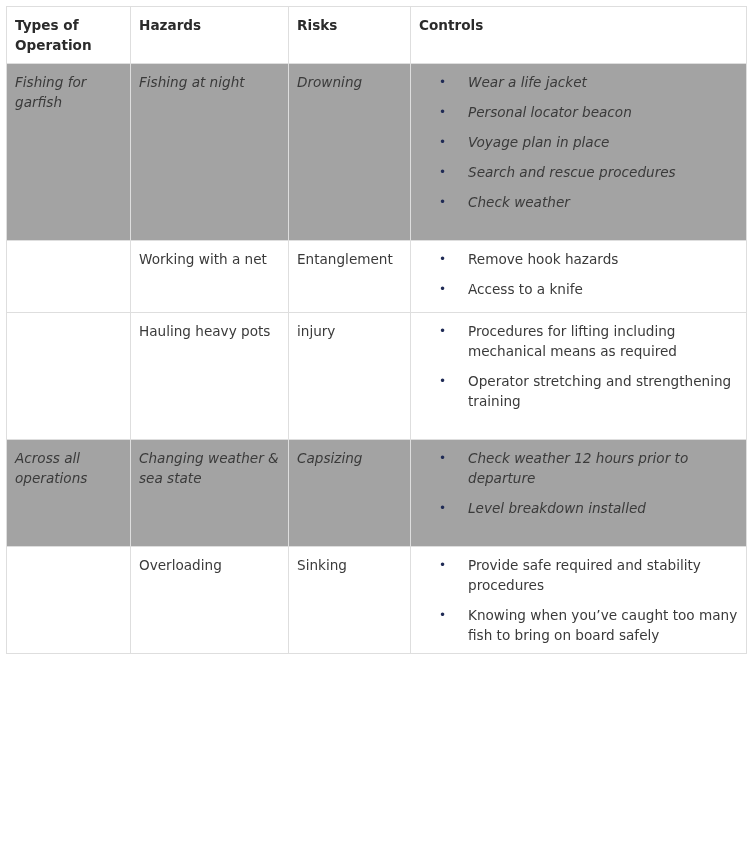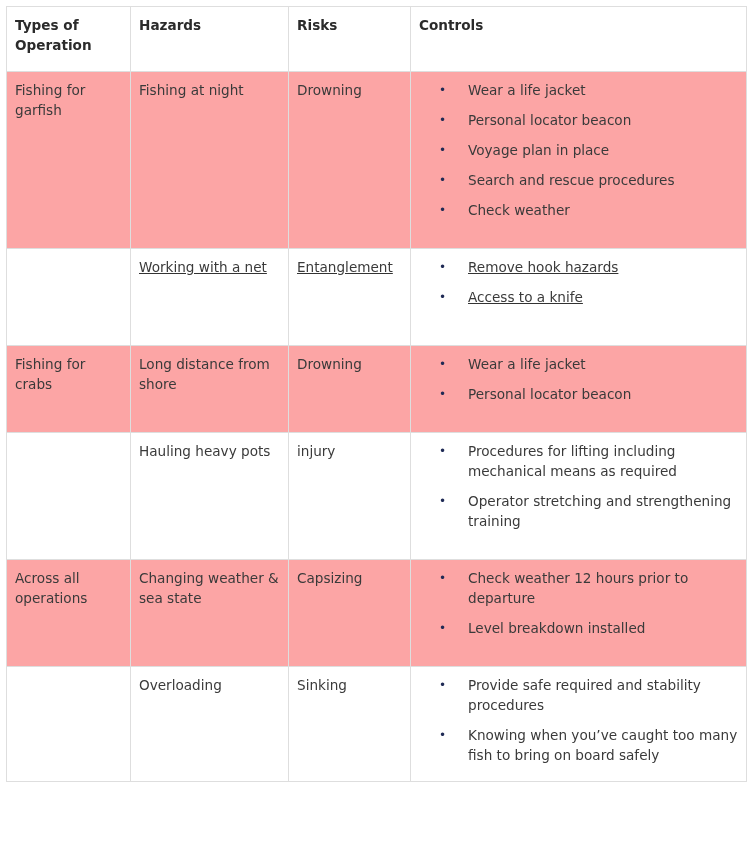--- a/index.html
+++ b/index.html
@@ -28,29 +28,29 @@
       line-height: 20px;
     }
     col.c1 { width: 124px; }
     col.c2 { width: 158px; }
     col.c3 { width: 122px; }
     col.c4 { width: 336px; }
     th, td {
       border: 1px solid #dedede;
       vertical-align: top;
       text-align: left;
-      padding: 8px 8px 16px 8px;
+      padding: 8px 8px 8px 8px;
     }
     th {
       font-weight: bold;
       color: #2b2b2b;
       background: #ffffff;
       height: 40px;
     }
-    tbody tr.alt td { background: #fca5a5; }
+    tbody tr.alt td { background: #a3a3a3; font-style: italic; }
     tbody tr.plain td { background: #ffffff; }
     td { color: #3a3a3a; }
     ul.controls {
       list-style: none;
       margin: 0;
       padding: 0 0 0 20px;
     }
     ul.controls li {
       position: relative;
       padding-left: 29px;
@@ -94,39 +94,28 @@
           <td>
             <ul class="controls">
               <li><span class="bullet">•</span><span>Wear a life jacket</span></li>
               <li><span class="bullet">•</span><span>Personal locator beacon</span></li>
               <li><span class="bullet">•</span><span>Voyage plan in place</span></li>
               <li><span class="bullet">•</span><span>Search and rescue procedures</span></li>
               <li><span class="bullet">•</span><span>Check weather</span></li>
             </ul>
           </td>
         </tr>
-        <tr class="plain" style="height: 97px; text-decoration: underline;">
+        <tr class="plain" style="height: 72px;">
           <td></td>
           <td>Working with a net</td>
           <td>Entanglement</td>
           <td>
             <ul class="controls">
               <li><span class="bullet">•</span><span>Remove hook hazards</span></li>
               <li><span class="bullet">•</span><span>Access to a knife</span></li>
-            </ul>
-          </td>
-        </tr>
-        <tr class="alt" style="height: 87px;">
-          <td>Fishing for crabs</td>
-          <td>Long distance from shore</td>
-          <td>Drowning</td>
-          <td>
-            <ul class="controls">
-              <li><span class="bullet">•</span><span>Wear a life jacket</span></li>
-              <li><span class="bullet">•</span><span>Personal locator beacon</span></li>
             </ul>
           </td>
         </tr>
         <tr class="plain" style="height: 127px; margin-top: 7px;">
           <td></td>
           <td>Hauling heavy pots</td>
           <td> injury</td>
           <td>
             <ul class="controls">
               <li><span class="bullet">•</span><span>Procedures for lifting including mechanical means as required</span></li>

